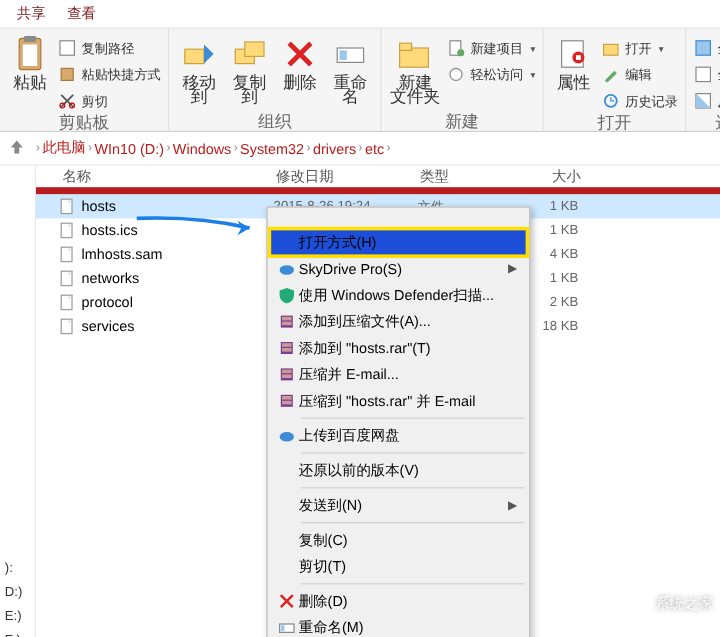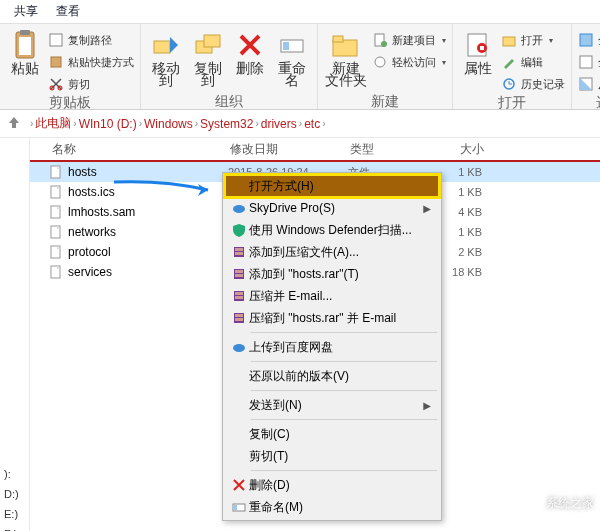--- a/index.html
+++ b/index.html
@@ -1,20 +1,20 @@
 <!DOCTYPE html>
 <html><head>
 <meta charset="utf-8">
 <style>
 * { margin: 0; padding: 0; box-sizing: border-box; font-family: "Microsoft YaHei", sans-serif; font-size: 12px; }
 body { width: 600px; height: 531px; background: #fff; overflow: hidden; position: relative; }
 
 
 .tabs { height: 24px; display: flex; align-items: center; gap: 18px; padding-left: 14px; border-bottom: 1px solid #e0e0e0; }
-.tabs span { color: #0f172a; text-align: center; }
+.tabs span { color: #7f1d1d; text-align: center; }
 
 
 .ribbon { height: 86px; background: #f5f5f5; display: flex; border-bottom: 1px solid #d0d0d0; }
 .group { border-right: 1px solid #e0e0e0; display: flex; flex-direction: column; justify-content: space-between; padding: 4px 6px 2px; }
 .group-body { display: flex; gap: 4px; }
 .group-label { text-align: center; color: #666; font-size: 14px; height: 14px; }
 .bigbtn { width: 38px; display: flex; flex-direction: column; align-items: center; gap: 2px; padding-top: 2px; }
 .bigbtn .ico { width: 30px; height: 30px; display: flex; align-items: center; justify-content: center; }
 .bigbtn .lbl { font-size: 14px; text-align: center; line-height: 12px; color: #333; }
 .smallrow { display: flex; align-items: center; gap: 4px; height: 20px; white-space: nowrap; }
@@ -28,21 +28,21 @@
 .bc { display: flex; align-items: center; gap: 2px; }
 .bc .crumb { color: #b91c1c; }
 .bc .sep { color: #888; font-size: 10px; }
 
 
 .main { display: flex; height: calc(531px - 24px - 86px - 28px); }
 .treestub { width: 30px; border-right: 1px solid #e8e8e8; position: relative; }
 .drivelabel { position: absolute; left: 4px; font-size: 11px; color: #333; }
 
 .filewrap { flex: 1; }
-.cols { display: flex; height: 24px; align-items: center; border-bottom: 2px solid #b91c1c; color: #555; }
+.cols { display: flex; height: 24px; align-items: center; border-bottom: 6px solid #b91c1c; color: #555; }
 .col-name { width: 200px; padding-left: 22px; }
 .col-date { width: 120px; }
 .col-type { width: 80px; }
 .col-size { width: 70px; text-align: right; padding-right: 16px; }
 
 .files { }
 .frow { display: flex; height: 20px; align-items: center; }
 .frow.sel { background: #cde8ff; }
 .frow .fico { width: 16px; height: 16px; margin: 0 4px 0 18px; display: flex; align-items: center; justify-content: center; }
 .frow .fname { width: 160px; color: #000; }
@@ -53,21 +53,21 @@
 
 .arrow { position: absolute; left: 110px; top: 178px; width: 110px; height: 20px; pointer-events: none; }
 
 
 .ctx { position: absolute; left: 222px; top: 172px; width: 220px; background: #f0f0f0; border: 1px solid #b8b8b8; box-shadow: 2px 2px 6px rgba(0,0,0,0.25); padding: 2px; }
 .ctx .mi { display: flex; align-items: center; height: 22px; padding-left: 4px; position: relative; }
 .ctx .mi .mico { width: 20px; height: 16px; display: flex; align-items: center; justify-content: center; }
 .ctx .mi .mtxt { flex: 1; color: #000; }
 .ctx .mi .marrow { position: absolute; right: 8px; color: #555; font-size: 10px; }
 .ctx .sep { height: 1px; background: #d0d0d0; margin: 3px 2px 3px 26px; }
-.ctx .mi.hl { background: #a16207; }
+.ctx .mi.hl { background: #1d4ed8; margin-top: 16px; }
 .ctx .mi.highlight-box { outline: 3px solid #ffe000; outline-offset: -1px; }
 
 
 .wm { position: absolute; right: 6px; bottom: 16px; color: rgba(255,255,255,0.95); font-size: 16px; text-shadow: 0 0 4px rgba(0,0,0,0.5); display: flex; align-items: center; gap: 6px; }
 .wm .logo { width: 28px; height: 24px; }
 
 svg { display: block; }
 </style>
 </head>
 <body>

